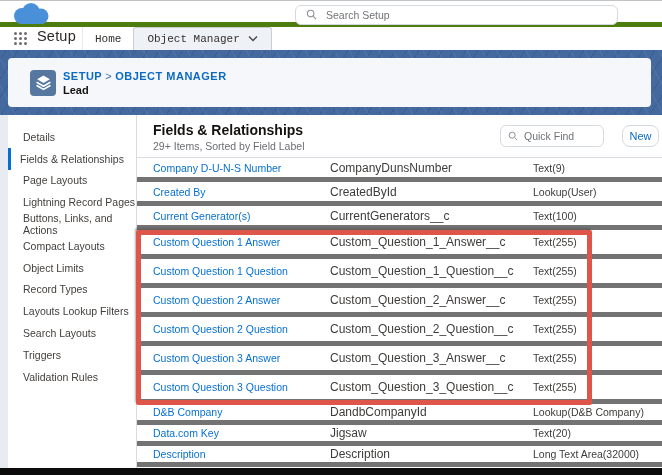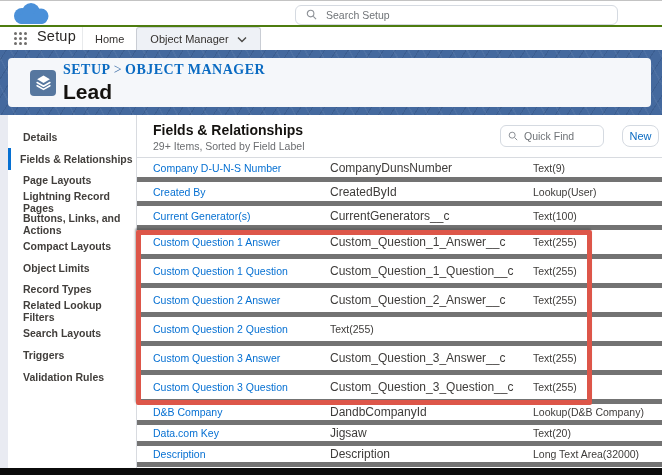--- a/index.html
+++ b/index.html
@@ -2,59 +2,59 @@
 <html><head>
 <meta charset="utf-8">
 <style>
   * { margin:0; padding:0; box-sizing:border-box; }
   html,body { width:662px; height:475px; overflow:hidden; background:#fff;
     font-family:"Liberation Sans", sans-serif; -webkit-font-smoothing:antialiased; }
   .stage { position:relative; width:662px; height:475px; background:#e9ebf2; }
 
   
   .topbar { position:absolute; left:0; top:0; width:662px; height:27px;
-    background:#fff; border-top:1px solid #c3c3c3; border-bottom:2px solid #4d7c0f; }
+    background:#fff; border-top:1px solid #c3c3c3; border-bottom:5px solid #4d7c0f; }
   .cloud-logo { position:absolute; left:9px; top:1px; }
   .global-search { position:absolute; left:295px; top:4px; width:323px; height:20px;
     border:1px solid #d5dae1; border-radius:6px; background:#fff;
     display:flex; align-items:center; padding-left:10px; gap:9px; }
   .global-search .ph { font-size:10.5px; color:#6f7377; }
 
   
   .navbar { position:absolute; left:0; top:27px; width:662px; height:23px; background:#fff; }
   .waffle { position:absolute; left:13px; top:4px; cursor:pointer; }
   .setup-label { position:absolute; left:37px; top:1px; font-size:14.5px; color:#2b2826;
     font-weight:400; letter-spacing:.2px; }
   .tabs { position:absolute; left:82px; top:0; height:23px; display:flex; }
   .tab { height:23px; display:flex; align-items:center; padding:0 12px; font-size:11px;
-    color:#33302e; border-left:1px solid #e8eaec; cursor:pointer; }
+    color:#33302e; border-left:1px solid #e8eaec; cursor:pointer;font-family:Liberation Mono, monospace; }
   .tab.active { background:#eef1f6; border:1px solid #c9cdd4; border-bottom:none;
     border-radius:3px 3px 0 0; gap:8px; padding:0 13px; }
 
   
   .banner { position:absolute; left:0; top:50px; width:662px; height:65px; background:#44699e;
     background-image:
       repeating-linear-gradient(62deg, rgba(255,255,255,.05) 0 1.5px, transparent 1.5px 13px),
       repeating-linear-gradient(-58deg, rgba(17,38,75,.16) 0 1px, transparent 1px 10px); }
   .header-card { position:absolute; left:8px; top:8px; width:643px; height:49px;
     background:#f5f7fa; border-radius:4px; display:flex; align-items:center; }
   .obj-icon { width:26px; height:26px; margin-left:22px; border-radius:4px; background:#56779f;
     display:flex; align-items:center; justify-content:center; flex:0 0 auto; }
   .hc-text { margin-left:7px; }
-  .breadcrumb { font-size:14px; font-weight:700; letter-spacing:.5px; color:#0b6bc2;font-family:Liberation Serif, serif; }
+  .breadcrumb { font-size:11px; font-weight:700; letter-spacing:.5px; color:#0b6bc2; }
   .breadcrumb .sep { color:#3d6fa8; padding:0 3px; font-weight:400; }
-  .obj-title { font-size:21px; font-weight:700; color:#14120f; margin-top:2px; }
+  .obj-title { font-size:11px; font-weight:700; color:#14120f; margin-top:2px; }
 
   
   .content { position:absolute; left:0; top:115px; width:662px; height:353px;
     background:#e9ebf2; display:flex; }
   .sidebar { margin-left:8px; width:129px; background:#fff; border-right:1px solid #d8dbe0;
     padding-top:11px; }
   .side-item { height:21.8px; display:flex; align-items:center; padding-left:12px;
-    font-size:10.5px; color:#413e3b; cursor:pointer; border-left:3px solid transparent;font-weight:bold; }
+    font-size:10.5px; color:#413e3b; cursor:pointer; border-left:3px solid transparent; }
   .side-item.active { border-left:3px solid #0670d2; padding-left:9px; }
 
   .main { flex:1; background:#fff; position:relative; }
   .main-header { height:43px; border-bottom:1px solid #d8dbe0; position:relative;
     padding:7px 0 0 16px; }
   .mh-title { font-size:14px; font-weight:700; color:#14120f; }
   .mh-sub { font-size:10.5px; color:#6b6d70; margin-top:2px; }
   .quick-find { position:absolute; top:10px; right:58px; width:104px; height:22px;
     border:1px solid #d5dae1; border-radius:6px; background:#fff;
     display:flex; align-items:center; padding-left:7px; gap:6px; }
@@ -175,21 +175,21 @@
         <div class="side-item">
           <span>Compact Layouts</span>
         </div>
         <div class="side-item">
           <span>Object Limits</span>
         </div>
         <div class="side-item">
           <span>Record Types</span>
         </div>
         <div class="side-item">
-          <span>Related Lookup Filters</span>
+          <span>Layouts Lookup Filters</span>
         </div>
         <div class="side-item">
           <span>Search Layouts</span>
         </div>
         <div class="side-item">
           <span>Triggers</span>
         </div>
         <div class="side-item">
           <span>Validation Rules</span>
         </div>
@@ -235,20 +235,21 @@
             <span class="c-api">Custom_Question_1_Question__c</span>
             <span class="c-type">Text(255)</span>
           </div>
           <div class="frow hl">
             <span class="c-label">Custom Question 2 Answer</span>
             <span class="c-api">Custom_Question_2_Answer__c</span>
             <span class="c-type">Text(255)</span>
           </div>
           <div class="frow hl">
             <span class="c-label">Custom Question 2 Question</span>
+            <span class="c-api">Custom_Question_2_Question__c</span>
             <span class="c-type">Text(255)</span>
           </div>
           <div class="frow hl">
             <span class="c-label">Custom Question 3 Answer</span>
             <span class="c-api">Custom_Question_3_Answer__c</span>
             <span class="c-type">Text(255)</span>
           </div>
           <div class="frow hl">
             <span class="c-label">Custom Question 3 Question</span>
             <span class="c-api">Custom_Question_3_Question__c</span>

